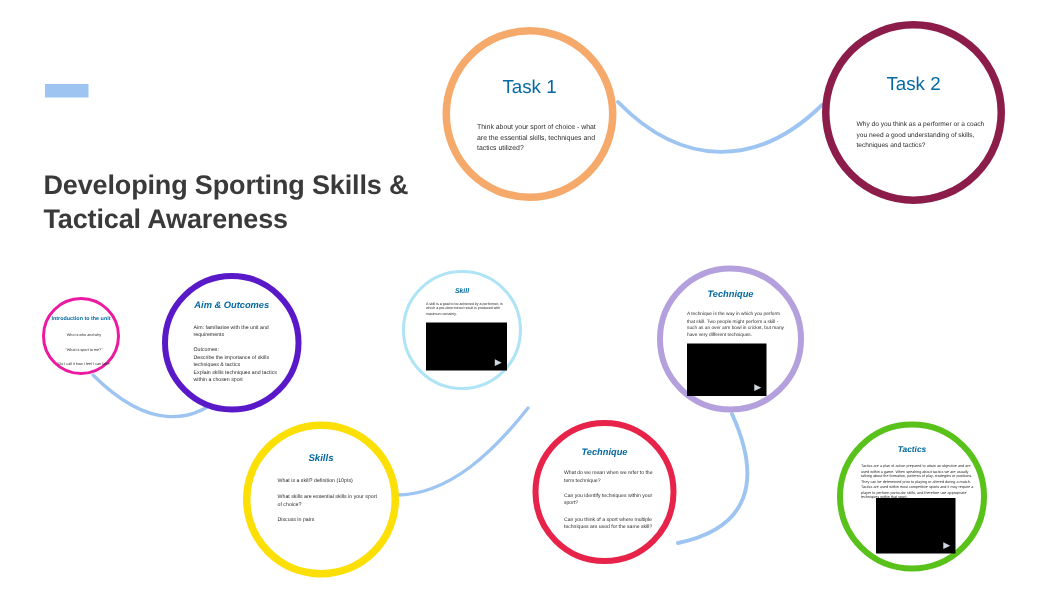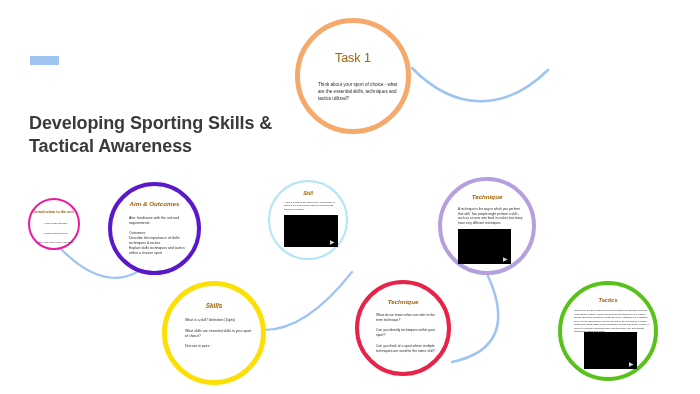--- a/index.html
+++ b/index.html
@@ -40,21 +40,21 @@
     border-radius:50%;
     box-sizing:border-box;
     background:#ffffff;
     display:block;
   }
   .node .node-title{
     position:absolute;
     left:8%;right:8%;
     text-align:center;
     font-weight:bold;
-    color:#a16207;
+    color:#0369a1;
   }
   .node .node-body{
     position:absolute;
     color:#2b2b2b;
     text-align:left;
     white-space:pre-line;
   }
   .node .node-body.center{text-align:center;}
   .media{
     position:absolute;
@@ -124,20 +124,24 @@
 
   <div class="accent-bar"></div>
 
   <h1 class="deck-title">Developing Sporting Skills &amp; Tactical Awareness</h1>
 
   <div class="node" id="node-task1">
     <div class="node-title">Task 1</div>
     <div class="node-body">Think about your sport of choice - what are the essential skills, techniques and tactics utilized?</div>
   </div>
 
+  <div class="node" id="node-task2">
+    <div class="node-title">Task 2</div>
+    <div class="node-body">Why do you think as a performer or a coach you need a good understanding of skills, techniques and tactics?</div>
+  </div>
 
   <div class="node" id="node-intro">
     <div class="node-title">Introduction to the unit</div>
     <div class="node-body center">Who is who and why
 
 "What is sport to me?"
 
 "Do I call it how I feel I can fade"</div>
   </div>
 

